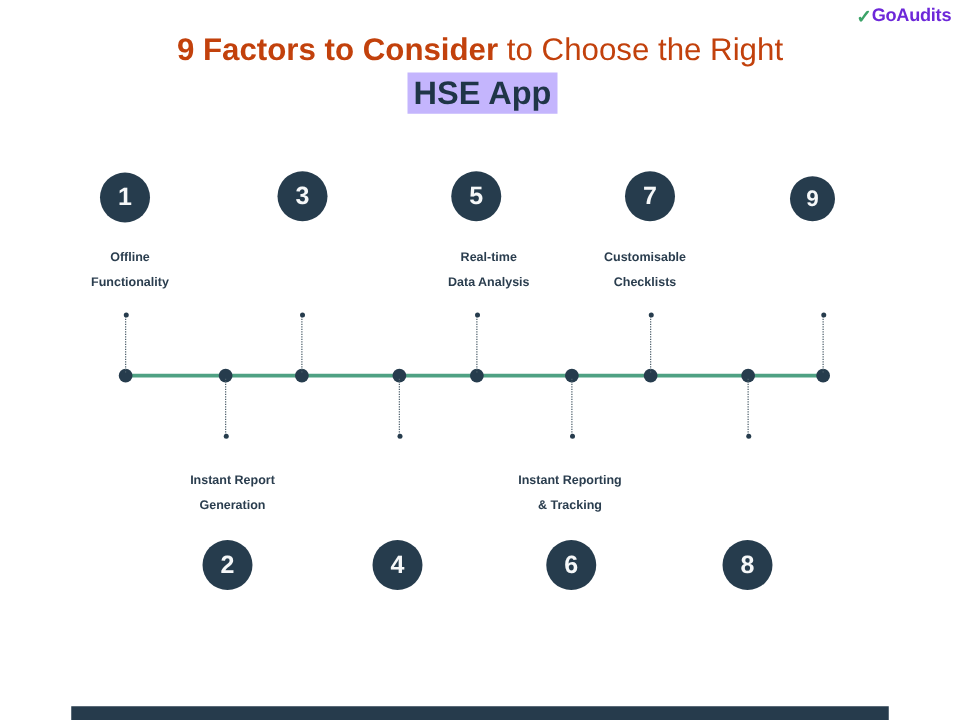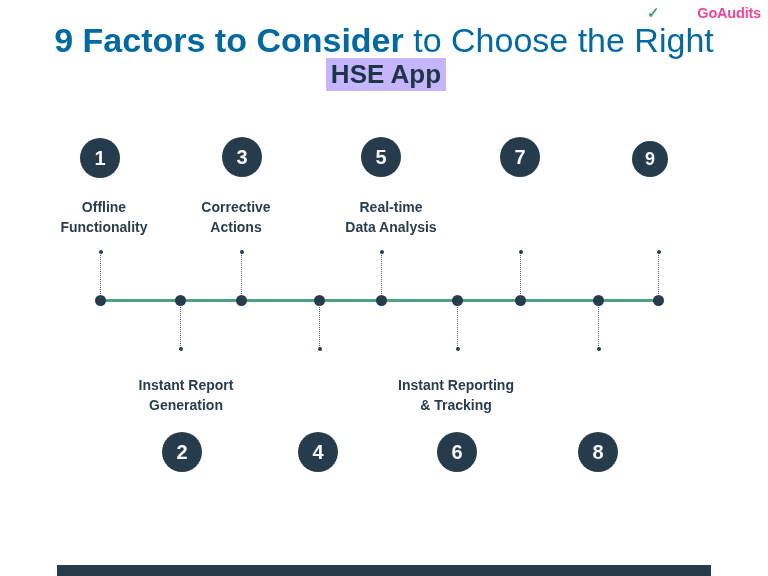--- a/index.html
+++ b/index.html
@@ -23,32 +23,32 @@
     font-size: 14.5px;
     font-weight: 700;
     letter-spacing: -0.2px;
   }
   .logo .check {
     color: #3BA368;
     font-weight: 700;
     font-size: 15px;
     margin-right: 0px;
   }
-  .logo .brand-text { color: #ec4899; margin-left: 38px; }
+  .logo .brand-text { color: #6d28d9; }
 
   
   .title {
     position: absolute;
     top: 25px;
     left: 0;
     width: 100%;
     text-align: center;
-    font-size: 34px;
+    font-size: 25px;
     line-height: 30px;
-    color: #0369a1;
+    color: #c2410c;
     font-weight: 400;
   }
   .title .title-bold { font-weight: 700; }
 
   .hse-box {
     position: absolute;
     top: 58px;
     left: 326px;
     width: 120px;
     height: 33px;
@@ -95,21 +95,21 @@
   .num-circle.small {
     width: 36px;
     height: 36px;
     font-size: 18px;
   }
 
   .tl-label {
     position: absolute;
     width: 180px;
     text-align: center;
-    font-size: 14px;
+    font-size: 10px;
     line-height: 20px;
     font-weight: 700;
     color: #2A3D4E;
     white-space: pre-line;
   }
 
   .connector {
     position: absolute;
     width: 0px;
     border-left: 1px dotted #4E606C;
@@ -161,30 +161,30 @@
   <span class="tl-dot" style="left:514.5px"></span>
   <span class="tl-dot" style="left:592.5px"></span>
   <span class="tl-dot" style="left:652.5px"></span>
 
   <div class="num-circle" style="left:80px; top:138px">1</div>
   <div class="tl-label" style="left:14px; top:197px">Offline
 Functionality</div>
   <div class="connector top" style="left:100px; top:253px; height:45px"></div>
 
   <div class="num-circle" style="left:222px; top:137px">3</div>
-  <div class="tl-label" style="left:146px; top:197px">Corrective
-Actions</div>
   <div class="connector top" style="left:241px; top:253px; height:45px"></div>
 
   <div class="num-circle" style="left:361px; top:137px">5</div>
   <div class="tl-label" style="left:301px; top:197px">Real-time
 Data Analysis</div>
   <div class="connector top" style="left:381px; top:253px; height:45px"></div>
 
   <div class="num-circle" style="left:500px; top:137px">7</div>
+  <div class="tl-label" style="left:426px; top:197px">Customisable
+Checklists</div>
   <div class="connector top" style="left:520px; top:253px; height:45px"></div>
 
   <div class="num-circle small" style="left:632px; top:141px">9</div>
   <div class="connector top" style="left:658px; top:253px; height:45px"></div>
 
   <div class="connector bottom" style="left:180px; top:303px; height:45px"></div>
   <div class="tl-label" style="left:96px; top:375px">Instant Report
 Generation</div>
   <div class="num-circle" style="left:162px; top:432px">2</div>
 

